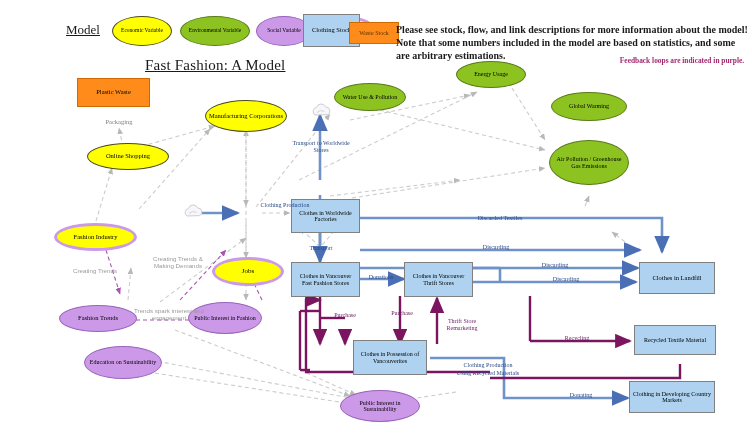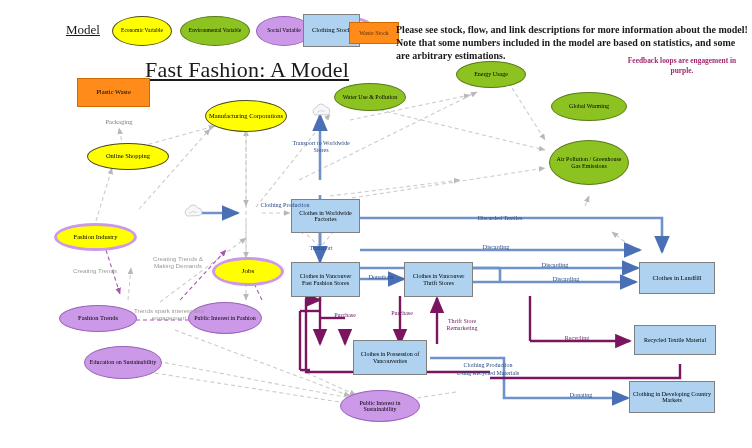--- a/index.html
+++ b/index.html
@@ -24,21 +24,21 @@
   .boxstock{background:#aed2ef;border:1.6px solid #808080;}
   .boxwaste{background:#ff8c1a;border:1.4px solid #cf6a00;}
 
   .node span{display:block;padding:0 2px;}
   .t55{font-size:5.5px;}
   .t6{font-size:6px;}
   .t65{font-size:6.5px;}
   .t7{font-size:7px;font-family:Liberation Serif, serif;}
 
   
-  #title{position:absolute;left:145px;top:57px;font-size:22px;
+  #title{position:absolute;left:145px;top:57px;font-size:15px;
          text-decoration:underline;color:#1a1a1a;letter-spacing:.2px;}
   #legend-label{position:absolute;left:66px;top:22px;font-size:13px;
          text-decoration:underline;color:#1a1a1a;}
   .note{position:absolute;font-family:"Liberation Serif","DejaVu Serif",serif;}
   #note-main{left:396px;top:23px;width:352px;font-size:10px;color:#1a1a1a;
              font-weight:bold;line-height:1.32;text-align:left;}
   #note-fb{left:616px;top:56px;width:132px;font-size:7.4px;color:#a32a6e;
            font-weight:bold;line-height:1.32;text-align:center;}
 
   
@@ -201,21 +201,21 @@
 
     <div class="node boxstock" style="left:303px;top:14px;width:57px;height:33px;" id="legend-stock-box">
         <span class="t65">Clothing Stock</span>
       </div>
 
     <div class="node boxwaste" style="left:349px;top:22px;width:50px;height:22px;" id="legend-waste-box">
         <span class="t6" style="color:#5a3000">Waste Stock</span>
       </div>
 
     <div class="note" id="note-main">Please see stock, flow, and link descriptions for more information about the model! Note that some numbers included in the model are based on statistics, and some are arbitrary estimations.</div>
-    <div class="note" id="note-fb">Feedback loops are engagement in purple.</div>
+    <div class="note" id="note-fb">Feedback loops are indicated in purple.</div>
 
     <div class="node boxwaste" style="left:77px;top:78px;width:73px;height:29px;">
       <span class="t65">Plastic Waste</span>
     </div>
 
     <div class="node ell eco" style="left:87px;top:143px;width:82px;height:27px;">
       <span class="t65">Online Shopping</span>
     </div>
     <div class="node ell eco" style="left:205px;top:100px;width:82px;height:32px;">
       <span class="t65">Manufacturing Corporations</span>

